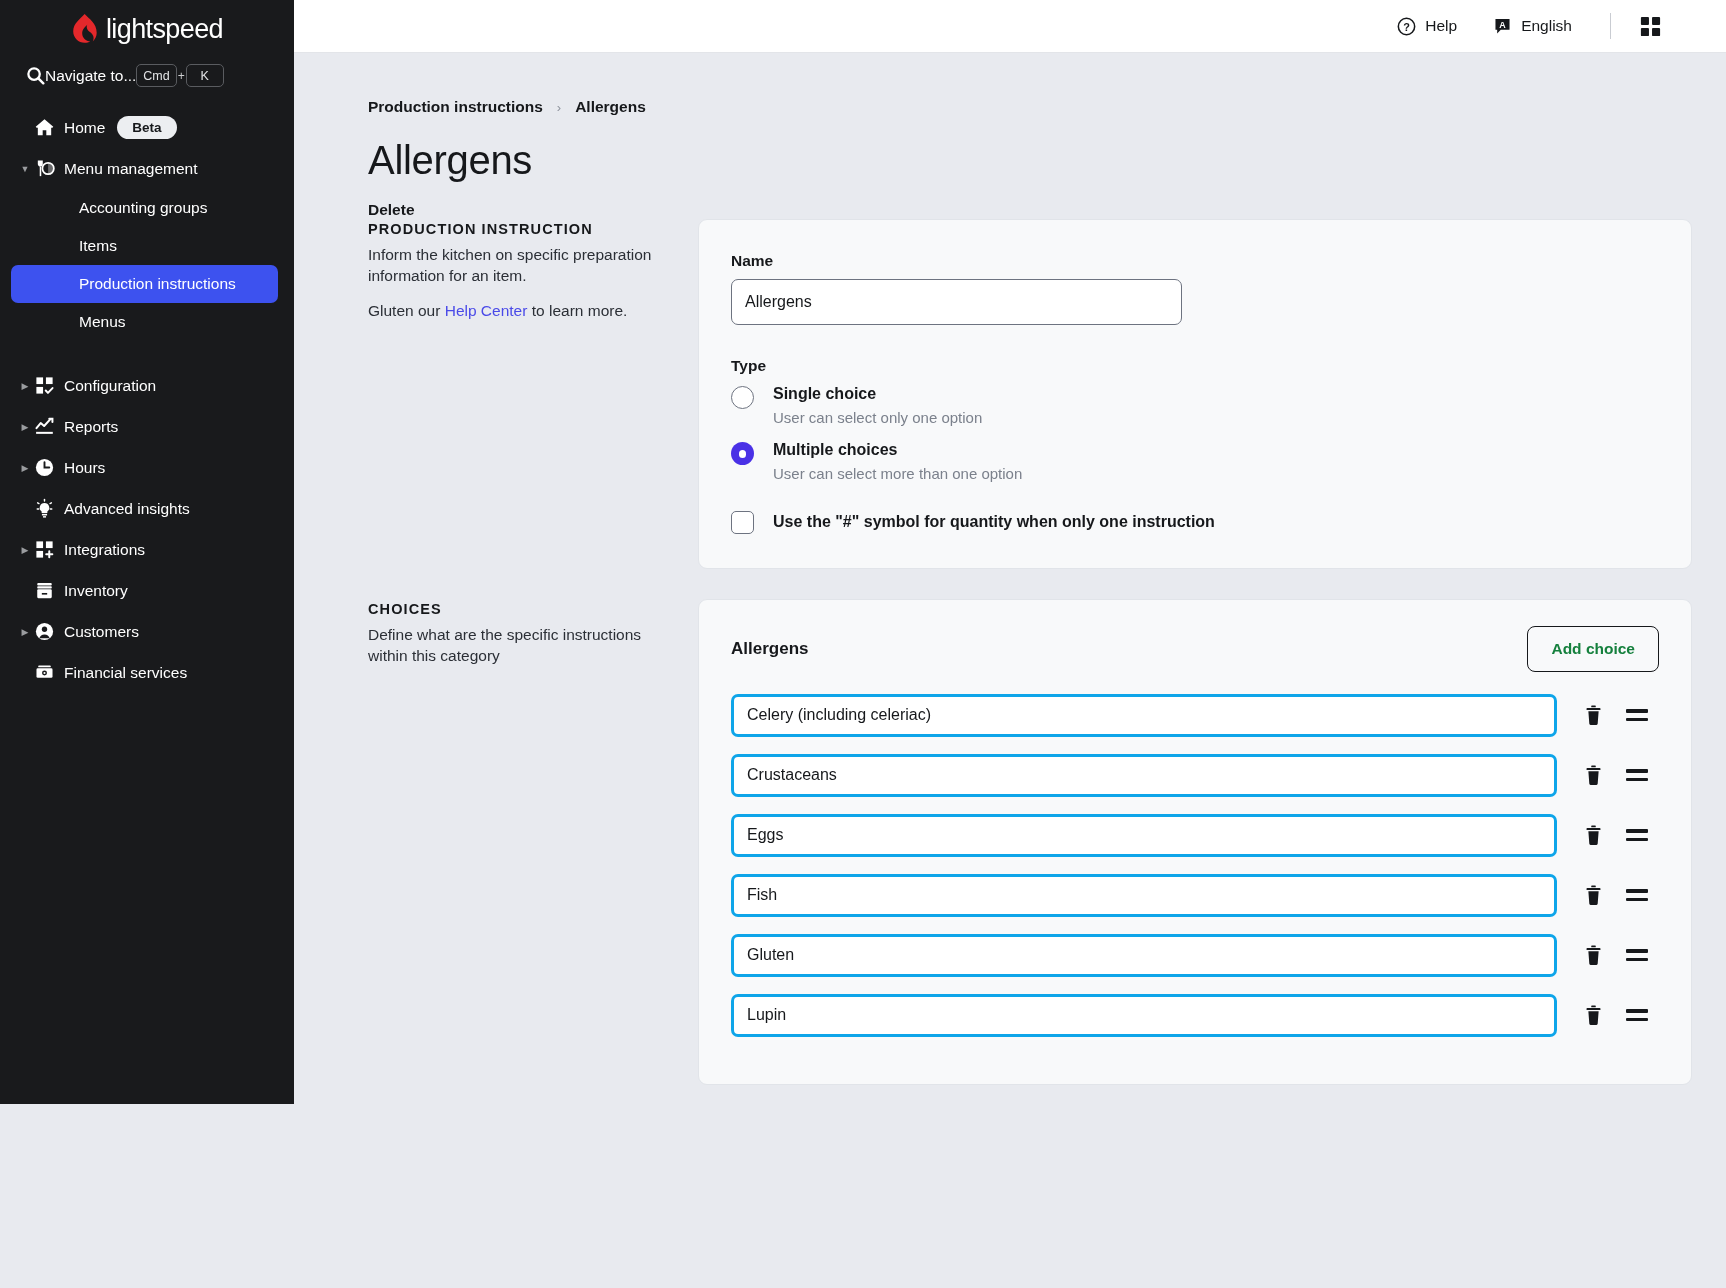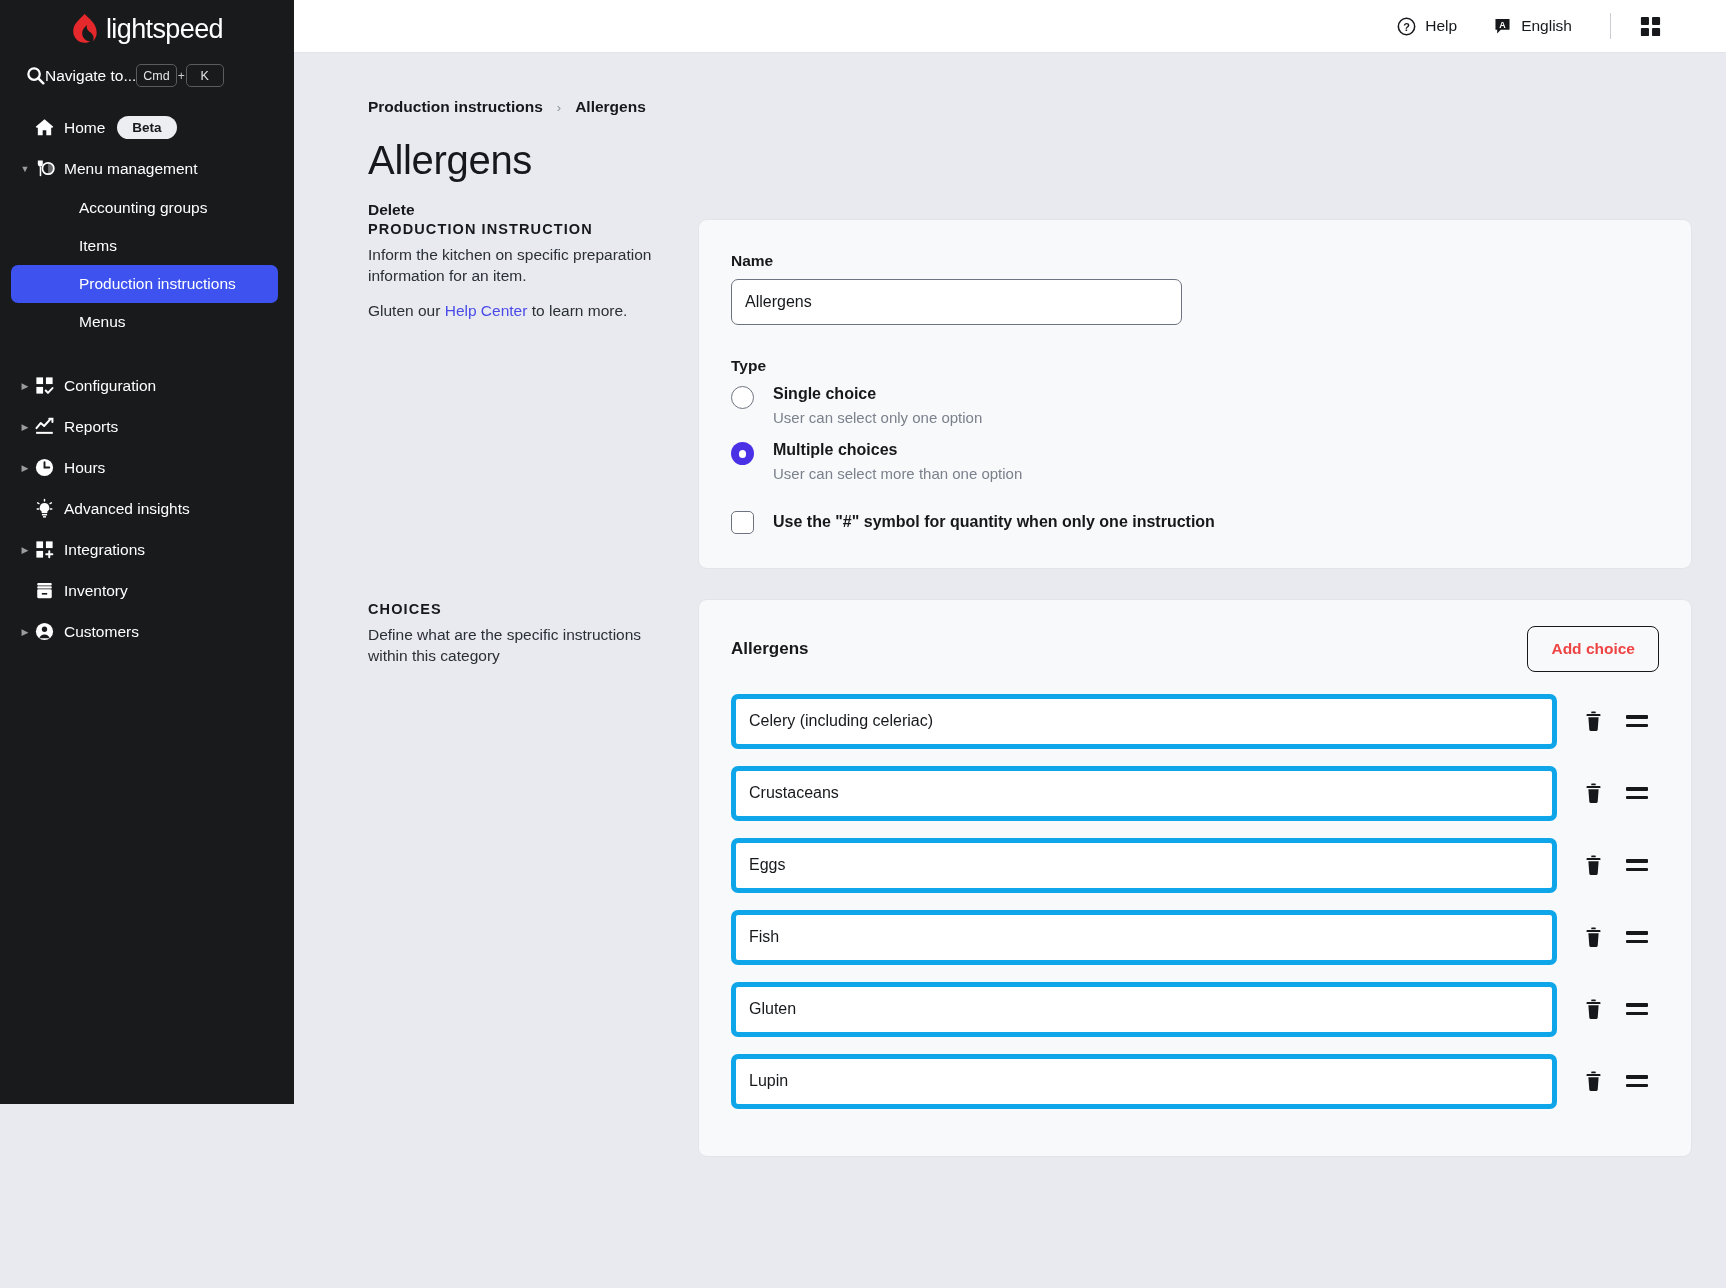--- a/index.html
+++ b/index.html
@@ -260,30 +260,30 @@
     margin-bottom: 22px;
   }
   .choices-title { font-size: 17px; font-weight: 700; color: #16181b; }
   .add-choice {
     border: 1.5px solid #16181b;
     border-radius: 8px;
     background: transparent;
     font-family: inherit;
     font-size: 15.5px;
     font-weight: 700;
-    color: #ef4444;
+    color: #15803d;
     padding: 13px 23px;
     cursor: pointer;
   }
 
   .choice-row { display: flex; align-items: center; margin-bottom: 17px; }
   .choice-input {
     flex: 1 1 auto;
-    height: 55px;
-    border: 5px solid #0ea5e9;
+    height: 43px;
+    border: 3px solid #0ea5e9;
     border-radius: 7px;
     background: #ffffff;
     font-size: 16px;
     color: #16181b;
     padding: 0 13px;
     font-family: inherit;
     outline: none;
     display: flex; align-items: center;
   }
   .row-act {
@@ -448,20 +448,32 @@
       <span class="nav-ico">
         <svg width="21" height="21" viewBox="0 0 22 22">
           <circle cx="11" cy="11" r="9" fill="#ffffff"></circle>
           <circle cx="11" cy="8.6" r="2.8" fill="#191a1c"></circle>
           <path d="M5.6 18.2a5.6 5.6 0 0 1 10.8 0z" fill="#191a1c"></path>
         </svg>
       </span>
       <span class="nav-lbl">Customers</span>
     </div>
 
+    <div class="nav-row">
+      <span class="caret spacer">▶</span>
+      <span class="nav-ico">
+        <svg width="21" height="21" viewBox="0 0 22 22">
+          <rect x="4.4" y="3.6" width="13.2" height="1.9" rx="0.9" fill="#ffffff"></rect>
+          <rect x="2.6" y="6.6" width="16.8" height="10" rx="1.4" fill="#ffffff"></rect>
+          <circle cx="11" cy="11.6" r="2.6" fill="#191a1c"></circle>
+          <circle cx="11" cy="11.6" r="1.1" fill="#ffffff"></circle>
+        </svg>
+      </span>
+      <span class="nav-lbl">Financial services</span>
+    </div>
 
   </nav>
 </aside>
 
 <div class="main">
 
   <header class="topbar">
     <div class="top-item">
       <svg width="19" height="19" viewBox="0 0 20 20">
         <circle cx="10" cy="10" r="8.6" fill="none" stroke="#16181b" stroke-width="1.6"></circle>

